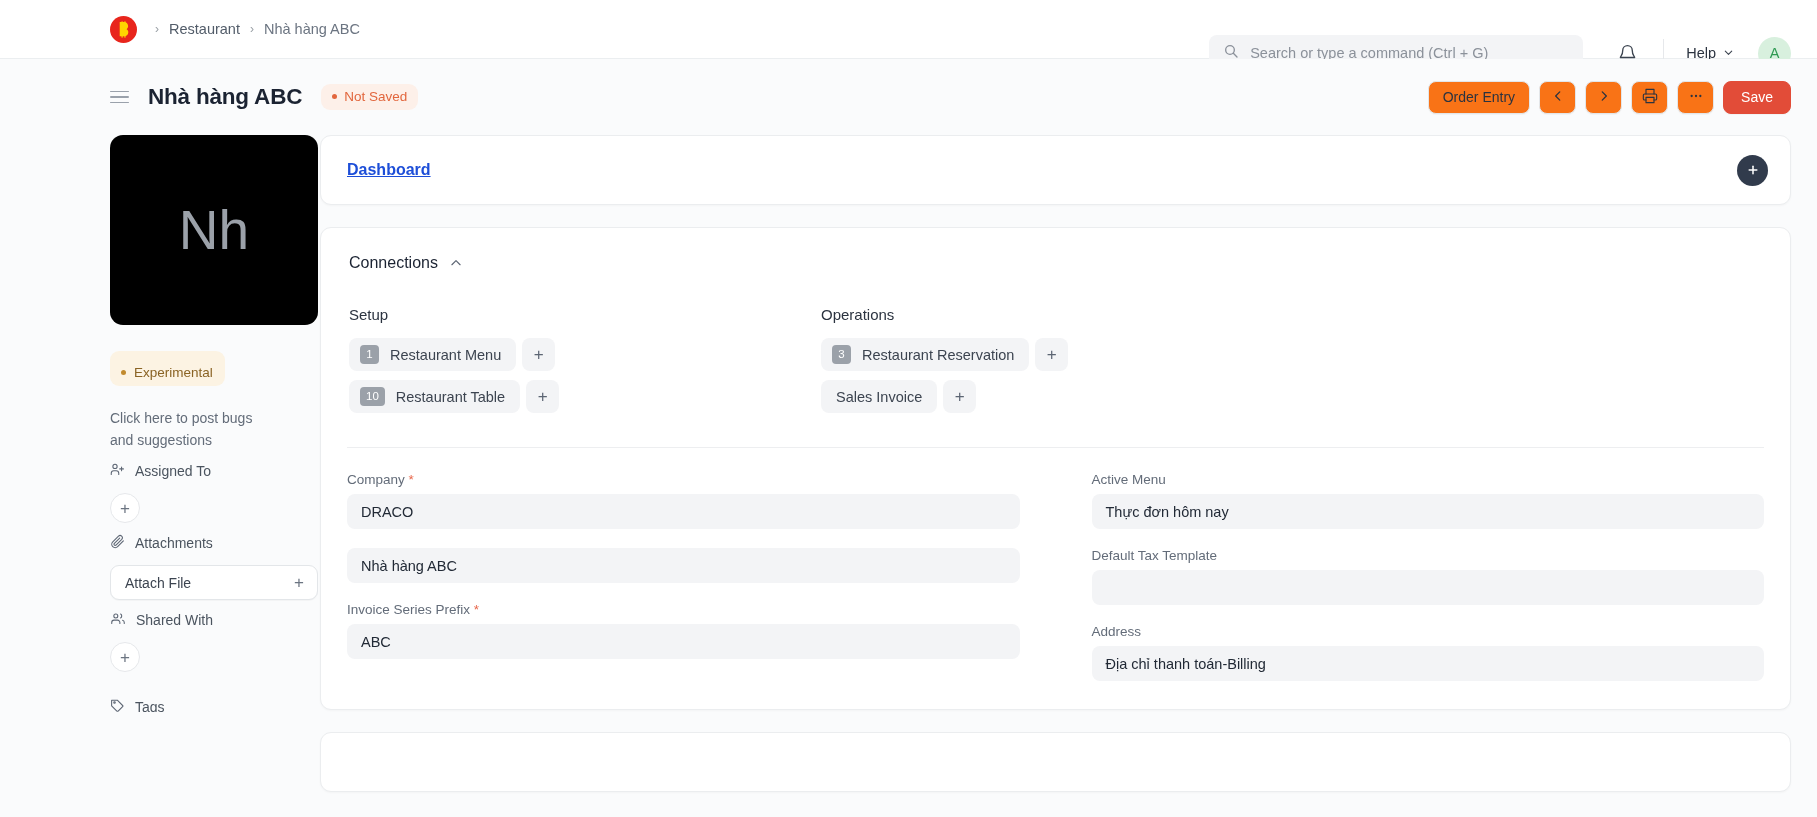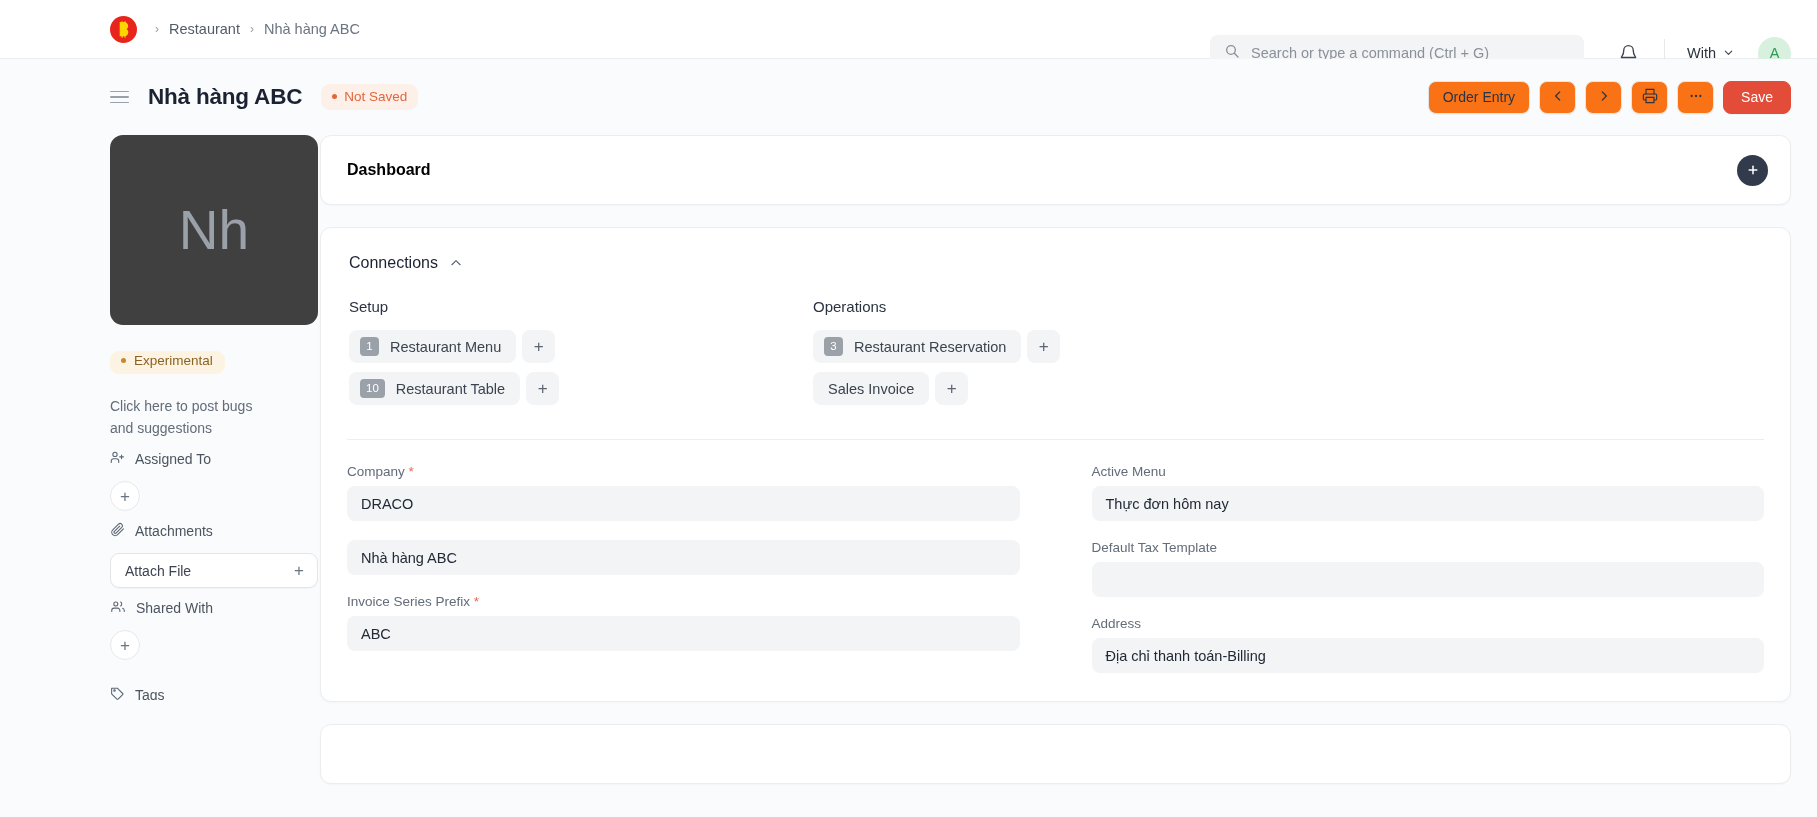--- a/index.html
+++ b/index.html
@@ -120,35 +120,35 @@
 
   
   .body-wrap { display: flex; padding: 0 26px 0 0; height: calc(817px - 59px - 76px); }
   .sidebar {
     width: 320px;
     flex: 0 0 320px;
     padding: 0 42px 0 110px;
   }
   .av-box {
     width: 208px; height: 190px;
-    background: #404040;
+    background: #000000;
     border-radius: 13px;
     display: flex; align-items: center; justify-content: center;
     color: #9ba1a9;
     font-size: 55px;
     font-weight: normal;
     letter-spacing: 0px;
   }
   .badge-exp {
     margin-top: 26px;
     display: inline-flex; align-items: center; gap: 8px;
     background: #fcf3e3;
     color: #8a6324;
     font-size: 13.5px;
-    padding: 2px 12px 6px 11px;
+    padding: 14px 12px 6px 11px;
     border-radius: 9px;
   }
   .dot-amber { width: 5px; height: 5px; border-radius: 50%; background: #c18a2e; display:inline-block; }
   .side-note {
     margin-top: 22px;
     font-size: 14px; color: #636c79; line-height: 1.55;
     max-width: 200px;
   }
   .side-sec { margin-top: 11px; }
   .side-sec-head {
@@ -181,33 +181,33 @@
     border: 1px solid #ebedef;
     border-radius: 11px;
     box-shadow: 0 1px 2px rgba(16,24,40,0.03);
   }
   .card.dashboard {
     height: 70px;
     display: flex; align-items: center; justify-content: space-between;
     padding: 0 22px 0 26px;
     margin-bottom: 22px;
   }
-  .dash-title { font-size: 16px; font-weight: bold; color: #000000; }
+  .dash-title { font-size: 16px; font-weight: bold; color: #1d4ed8; text-decoration: underline; }
   .dark-plus {
     width: 31px; height: 31px; border-radius: 50%;
     background: #313b4c; color: #fff;
     display: flex; align-items: center; justify-content: center;
     font-size: 18px; line-height: 1; cursor: pointer;
   }
   .card.form { padding: 26px 26px 28px 26px; }
   .sec-title-row { display: flex; align-items: center; gap: 11px; padding: 0 0 0 2px; }
   .sec-title { font-size: 16px; font-weight: normal; color: #1b2332; }
   .chev { color: #5c6573; display: inline-flex; cursor: pointer; }
 
-  .conn-grid { display: flex; gap: 8px; margin-top: 26px; padding-left: 2px; }
+  .conn-grid { display: flex; gap: 16px; margin-top: 34px; padding-left: 2px; }
   .conn-col { width: 456px; flex: 0 0 456px; }
   .conn-col.wide { flex: 1 1 auto; width: auto; }
   .conn-head { font-size: 15px; color: #2b3340; font-weight: normal; margin-bottom: 15px; }
   .conn-row { display: flex; align-items: center; gap: 6px; margin-bottom: 9px; }
   .conn-pill {
     height: 33px;
     background: #f3f4f6; border-radius: 8px;
     display: inline-flex; align-items: center; gap: 11px;
     padding: 0 15px 0 11px;
     font-size: 14.5px; color: #3c4450; cursor: pointer;
@@ -284,21 +284,21 @@
     <button class="icon-btn">
       <svg width="19" height="19" viewBox="0 0 24 24" fill="none" stroke="#3c4450" stroke-width="1.7" stroke-linecap="round" stroke-linejoin="round">
         <path d="M18 8A6 6 0 0 0 6 8c0 7-3 7-3 9h18c0-2-3-2-3-9"></path>
         <path d="M10.3 21a1.9 1.9 0 0 0 3.4 0"></path>
       </svg>
     </button>
 
     <div class="nav-divider"></div>
 
     <button class="help-btn">
-      <span>With</span>
+      <span>Help</span>
       <span>
         <svg width="11" height="11" viewBox="0 0 24 24" fill="none" stroke="#3c4450" stroke-width="2.4" stroke-linecap="round" stroke-linejoin="round">
           <polyline points="5 9 12 16 19 9"></polyline>
         </svg>
       </span>
     </button>
 
     <div class="avatar-nav">
       <span>A</span>
     </div>

